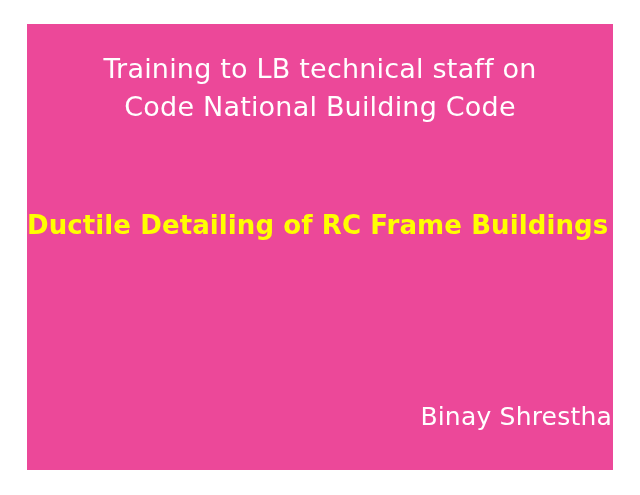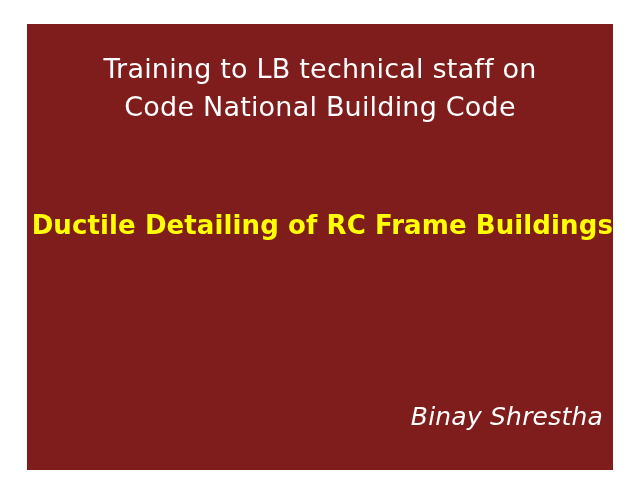--- a/index.html
+++ b/index.html
@@ -12,21 +12,21 @@
     background: #ffffff;
     font-family: "DejaVu Sans", sans-serif;
     overflow: hidden;
   }
   .slide {
     position: absolute;
     left: 27px;
     top: 24px;
     width: 586px;
     height: 446px;
-    background: #7f1d1d;
+    background: #ec4899;
     overflow: hidden;
   }
   .title-block {
     position: absolute;
     left: 0;
     top: 26px;
     width: 100%;
     text-align: center;
     color: #ffffff;
     font-size: 27px;
@@ -35,39 +35,38 @@
   }
   .title-line {
     display: block;
     white-space: nowrap;
   }
   .subtitle-block {
     position: absolute;
     left: 0;
     top: 186px;
     width: 100%;
-    text-align: right;
+    text-align: left;
   }
   .subtitle {
     display: inline-block;
     color: #ffff00;
     font-size: 26px;
     font-weight: bold;
     letter-spacing: 0.1px;
     white-space: nowrap;
   }
   .author-block {
     position: absolute;
     right: 0;
     top: 378px;
     width: 100%;
     text-align: right;
-    padding-right: 10px;
+    padding-right: 1px;
     box-sizing: border-box;
-    font-style: italic;
   }
   .author {
     display: inline-block;
     color: #ffffff;
     font-size: 25px;
     letter-spacing: 0.2px;
     white-space: nowrap;
   }
 </style>
 </head>

